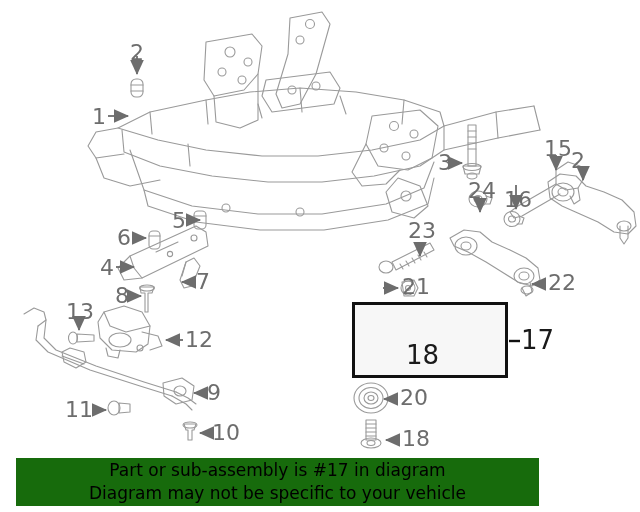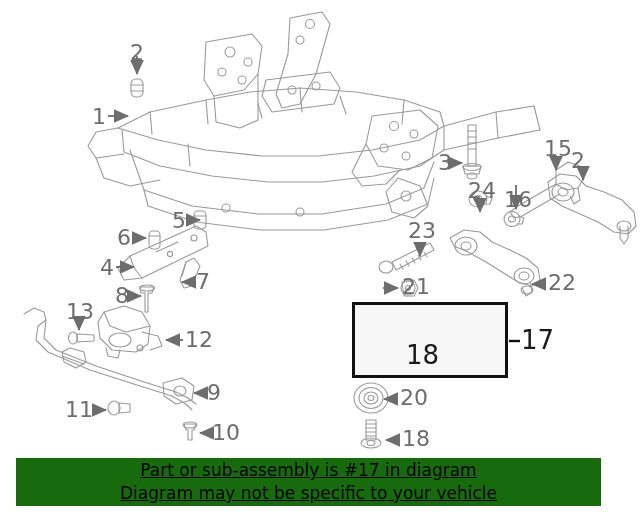--- a/index.html
+++ b/index.html
@@ -32,29 +32,28 @@
     user-select: none;
   }
   .callout-num.dark {
     color: #1a1a1a;
     font-size: 26px;
   }
   #notice-banner {
     position: absolute;
     left: 16px;
     top: 458px;
-    width: 585px;
+    width: 523px;
     height: 48px;
     background: #176b0c;
     display: flex;
     flex-direction: column;
     align-items: center;
     justify-content: center;
     box-sizing: border-box;
-    text-decoration: underline;
   }
   #notice-banner .line {
     color: #000000;
     font-family: "DejaVu Sans", sans-serif;
     font-size: 17px;
     line-height: 23px;
     white-space: nowrap;
   }
   .hl-box {
     position: absolute;

